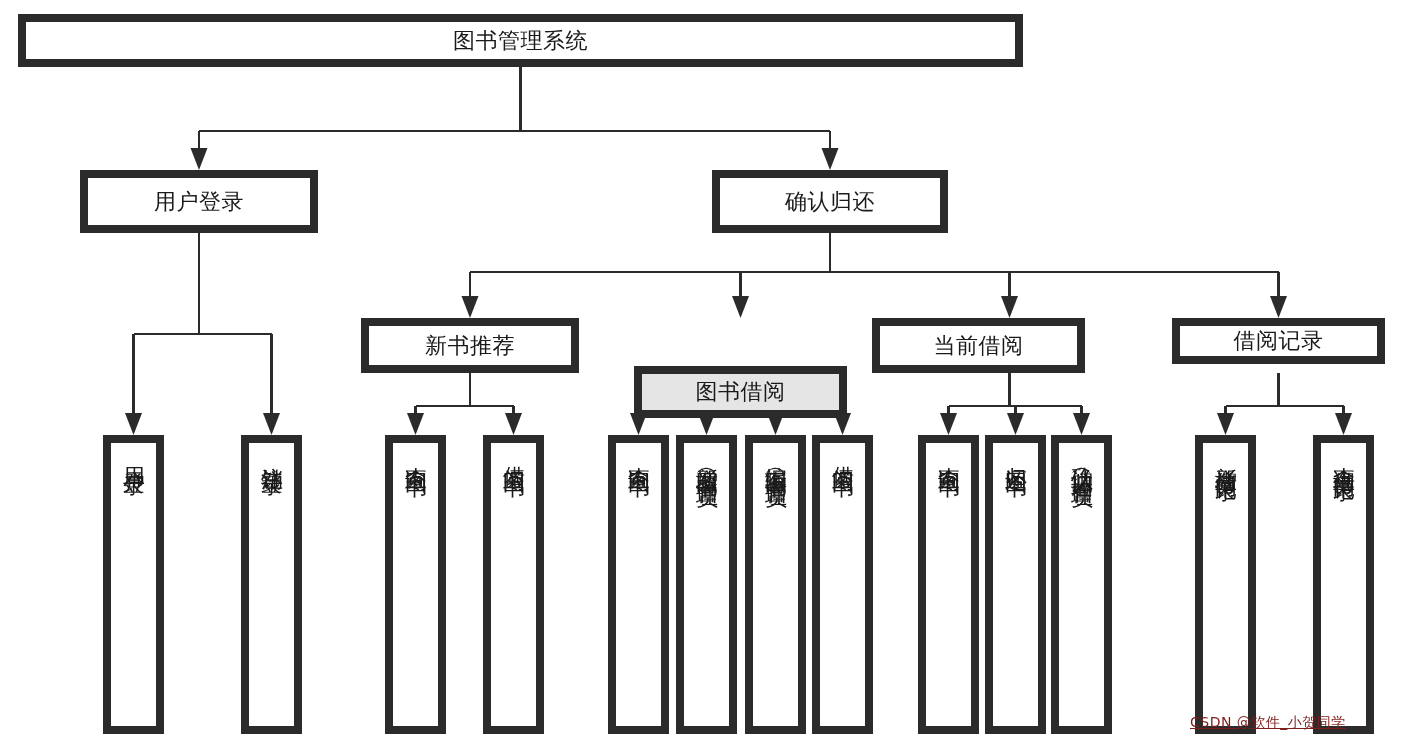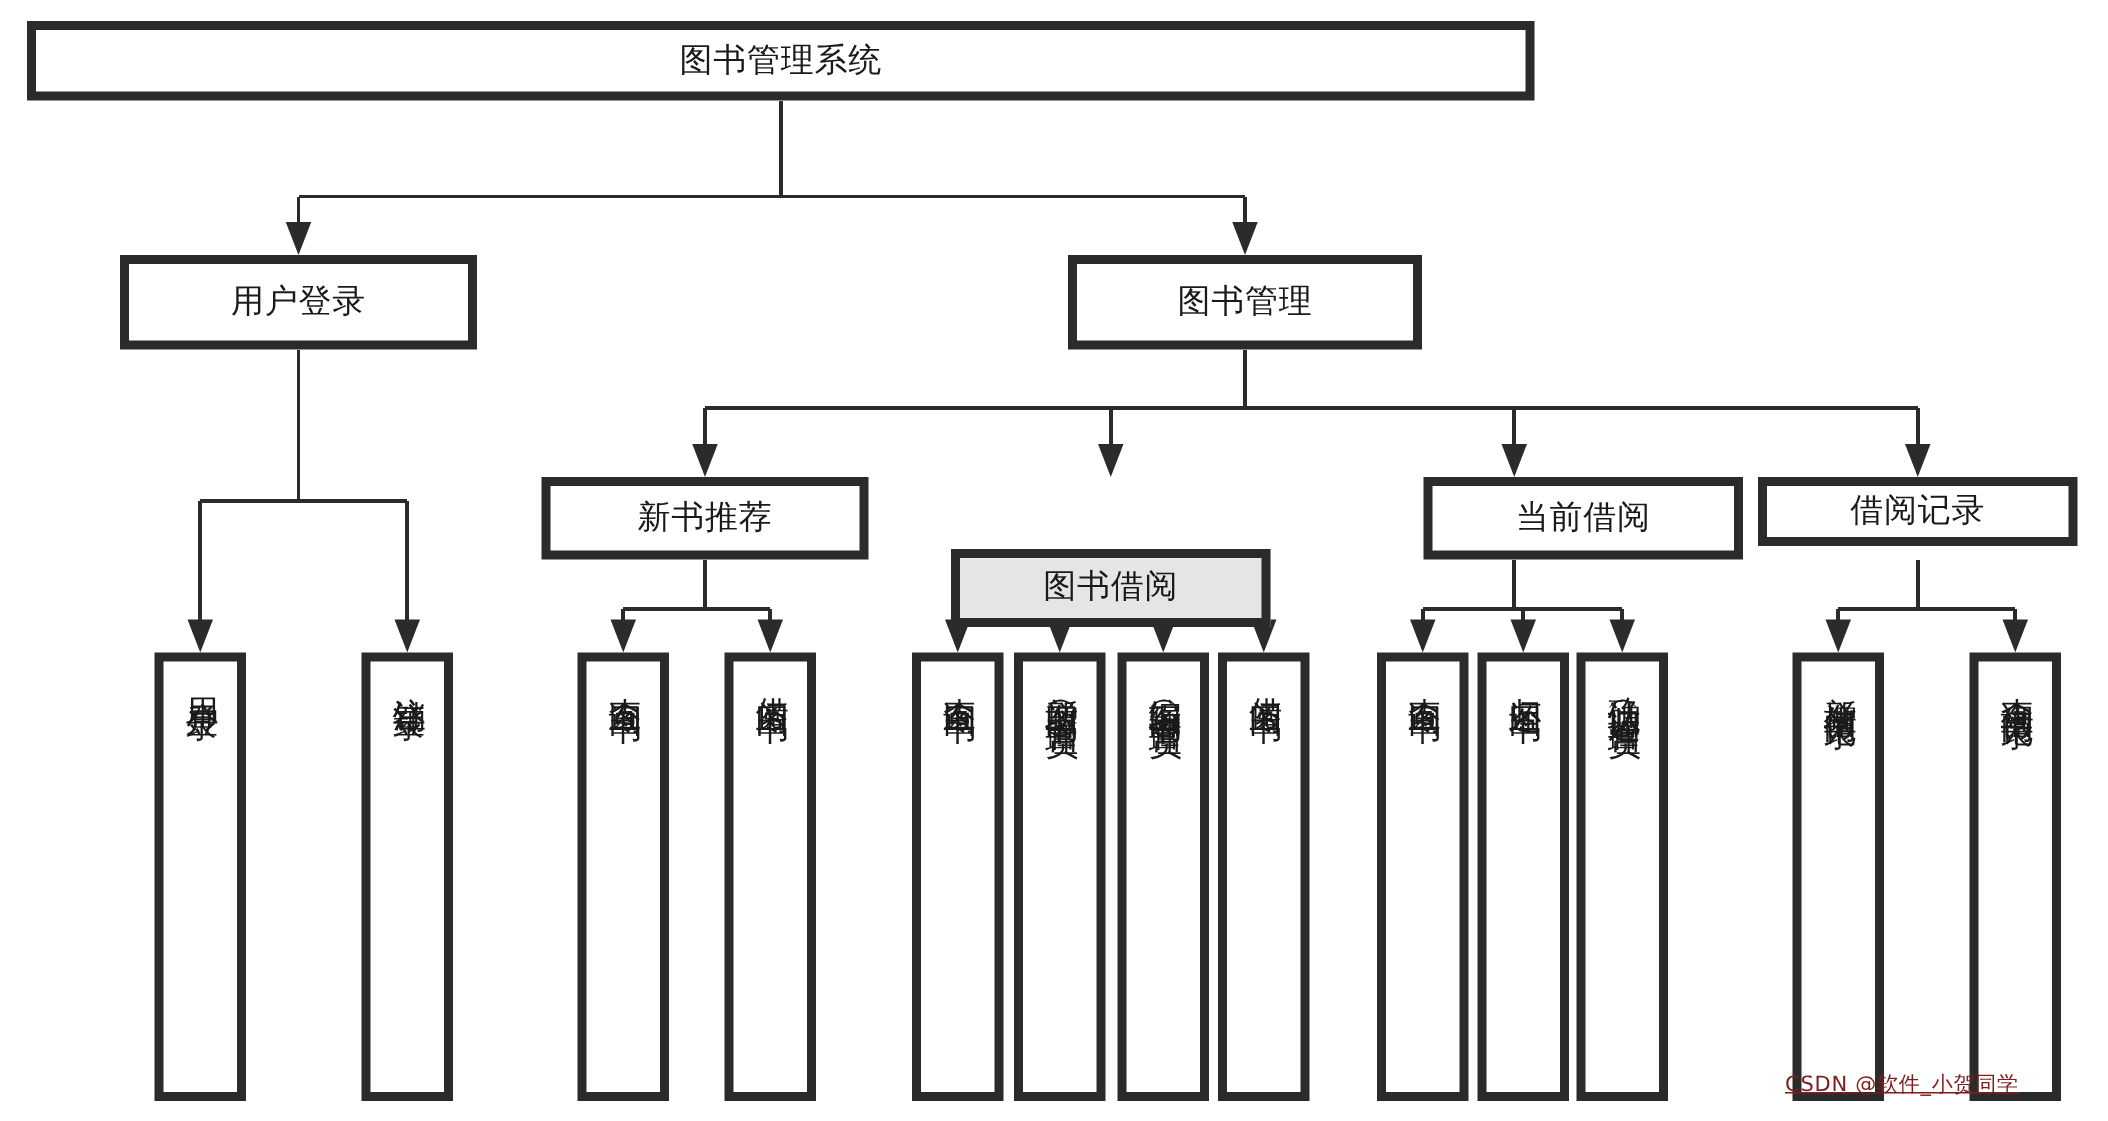--- a/index.html
+++ b/index.html
@@ -24,21 +24,21 @@
     left: 0;
     top: 0;
     width: 1405px;
     height: 747px;
     pointer-events: none;
   }
   .node {
     position: absolute;
     box-sizing: border-box;
     background: #ffffff;
-    border: 6px solid #0ea5e9;
+    border: 8px solid #0ea5e9;
     display: flex;
     align-items: center;
     justify-content: center;
     z-index: 3;
   }
   .node-label {
     font-size: 22px;
     line-height: 1.18;
     letter-spacing: 0.5px;
     color: #1a1a1a;
@@ -144,29 +144,29 @@
     </svg>
 
   <div id="nodes">
       <div class="node hbox root" style="left: 18px; top: 14px; width: 1005px; height: 53px; border-color: rgb(43, 43, 43); background: rgb(255, 255, 255);">
         <span class="node-label">图书管理系统</span>
       </div>
       <div class="node hbox" style="left: 80px; top: 170px; width: 238px; height: 63px; border-color: rgb(43, 43, 43); background: rgb(255, 255, 255);">
         <span class="node-label">用户登录</span>
       </div>
       <div class="node hbox" style="left: 712px; top: 170px; width: 236px; height: 63px; border-color: rgb(43, 43, 43); background: rgb(255, 255, 255);">
-        <span class="node-label">图书管理</span>
+        <span class="node-label">确认归还</span>
       </div>
       <div class="node hbox" style="left: 361px; top: 318px; width: 218px; height: 55px; border-color: rgb(43, 43, 43); background: rgb(255, 255, 255); justify-content: center;">
         <span class="node-label">新书推荐</span>
       </div>
       <div class="node hbox" style="left: 634px; top: 318px; width: 213px; height: 52px; border-color: rgb(43, 43, 43); background: #e5e5e5; margin-top: 48px;">
         <span class="node-label">图书借阅</span>
       </div>
-      <div class="node hbox" style="left: 949px; top: 318px; width: 213px; height: 55px; border-color: rgb(43, 43, 43); background: rgb(255, 255, 255);">
+      <div class="node hbox" style="left: 872px; top: 318px; width: 213px; height: 55px; border-color: rgb(43, 43, 43); background: rgb(255, 255, 255);">
         <span class="node-label">当前借阅</span>
       </div>
       <div class="node hbox" style="left: 1172px; top: 318px; width: 213px; height: 46px; border-color: rgb(43, 43, 43); background: rgb(255, 255, 255);">
         <span class="node-label">借阅记录</span>
       </div>
       <div class="node leaf" style="left: 103px; top: 435px; width: 61px; height: 299px; border-color: rgb(43, 43, 43); background: rgb(255, 255, 255);">
         <span class="node-label">用户登录</span>
       </div>
       <div class="node leaf" style="left: 241px; top: 435px; width: 61px; height: 299px; border-color: rgb(43, 43, 43); background: rgb(255, 255, 255);">
         <span class="node-label">注销登录</span>

